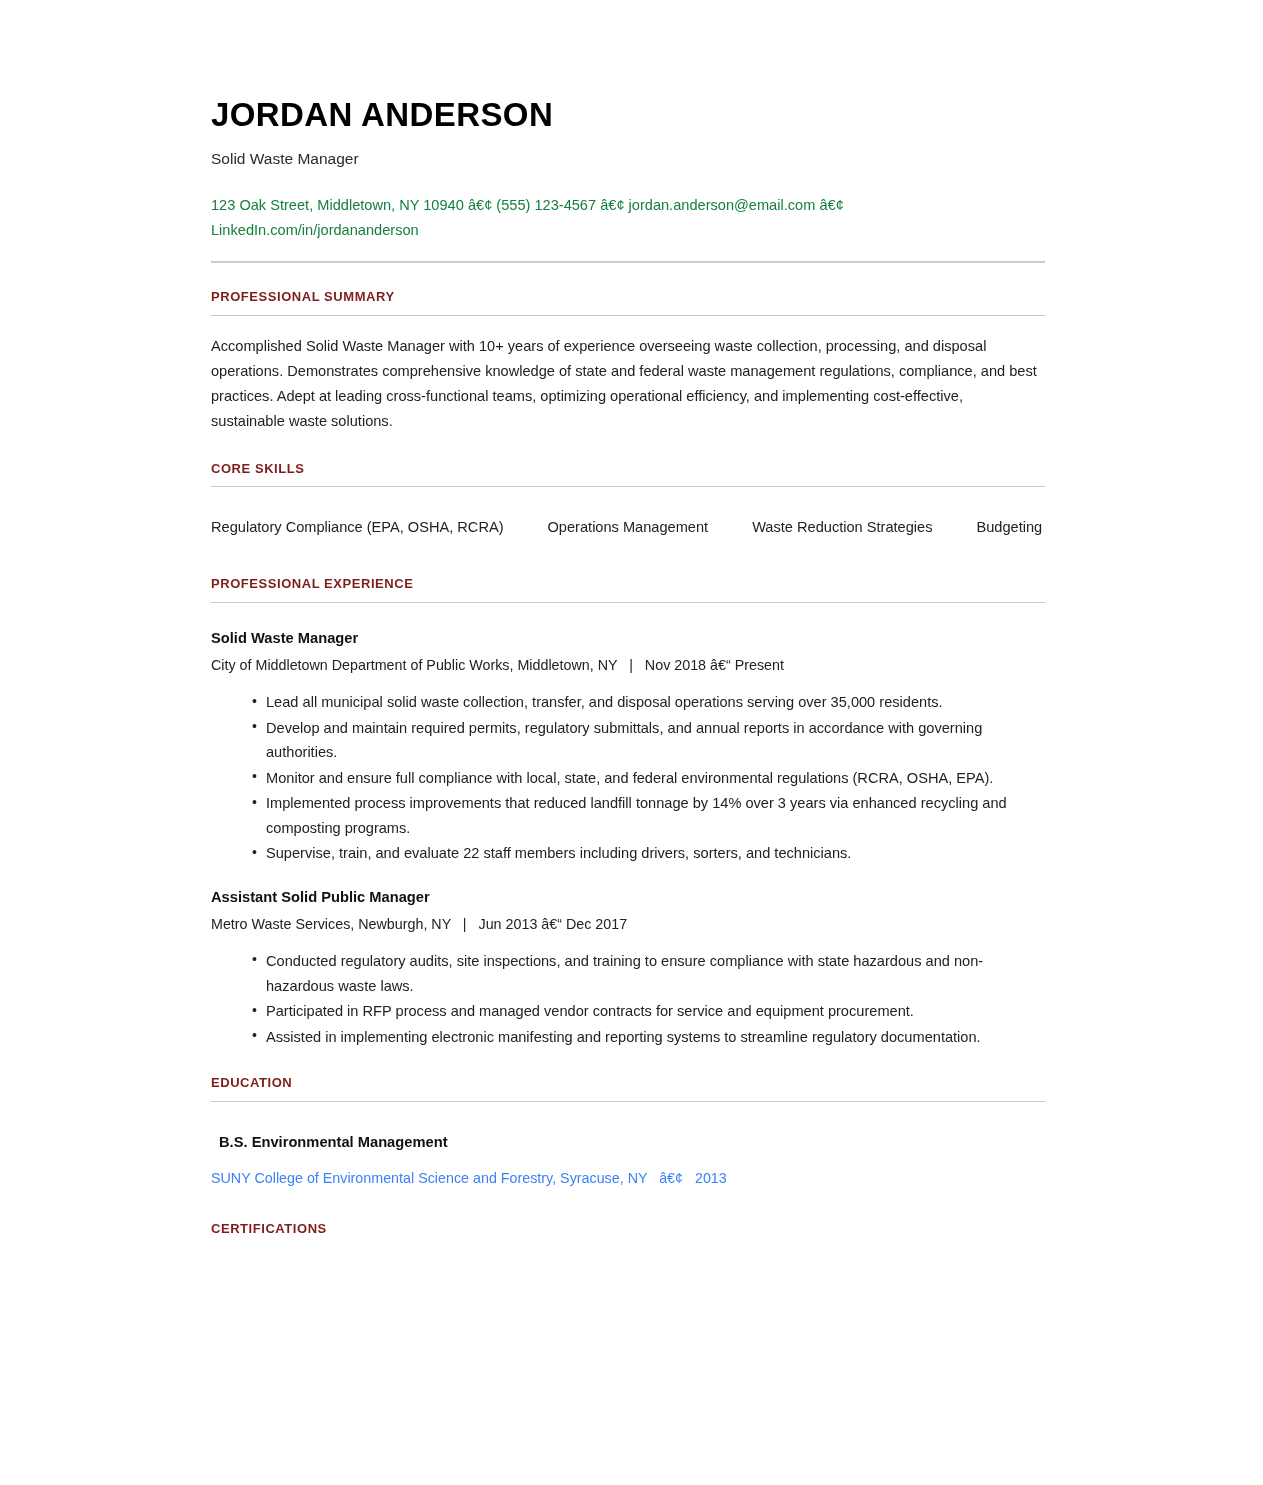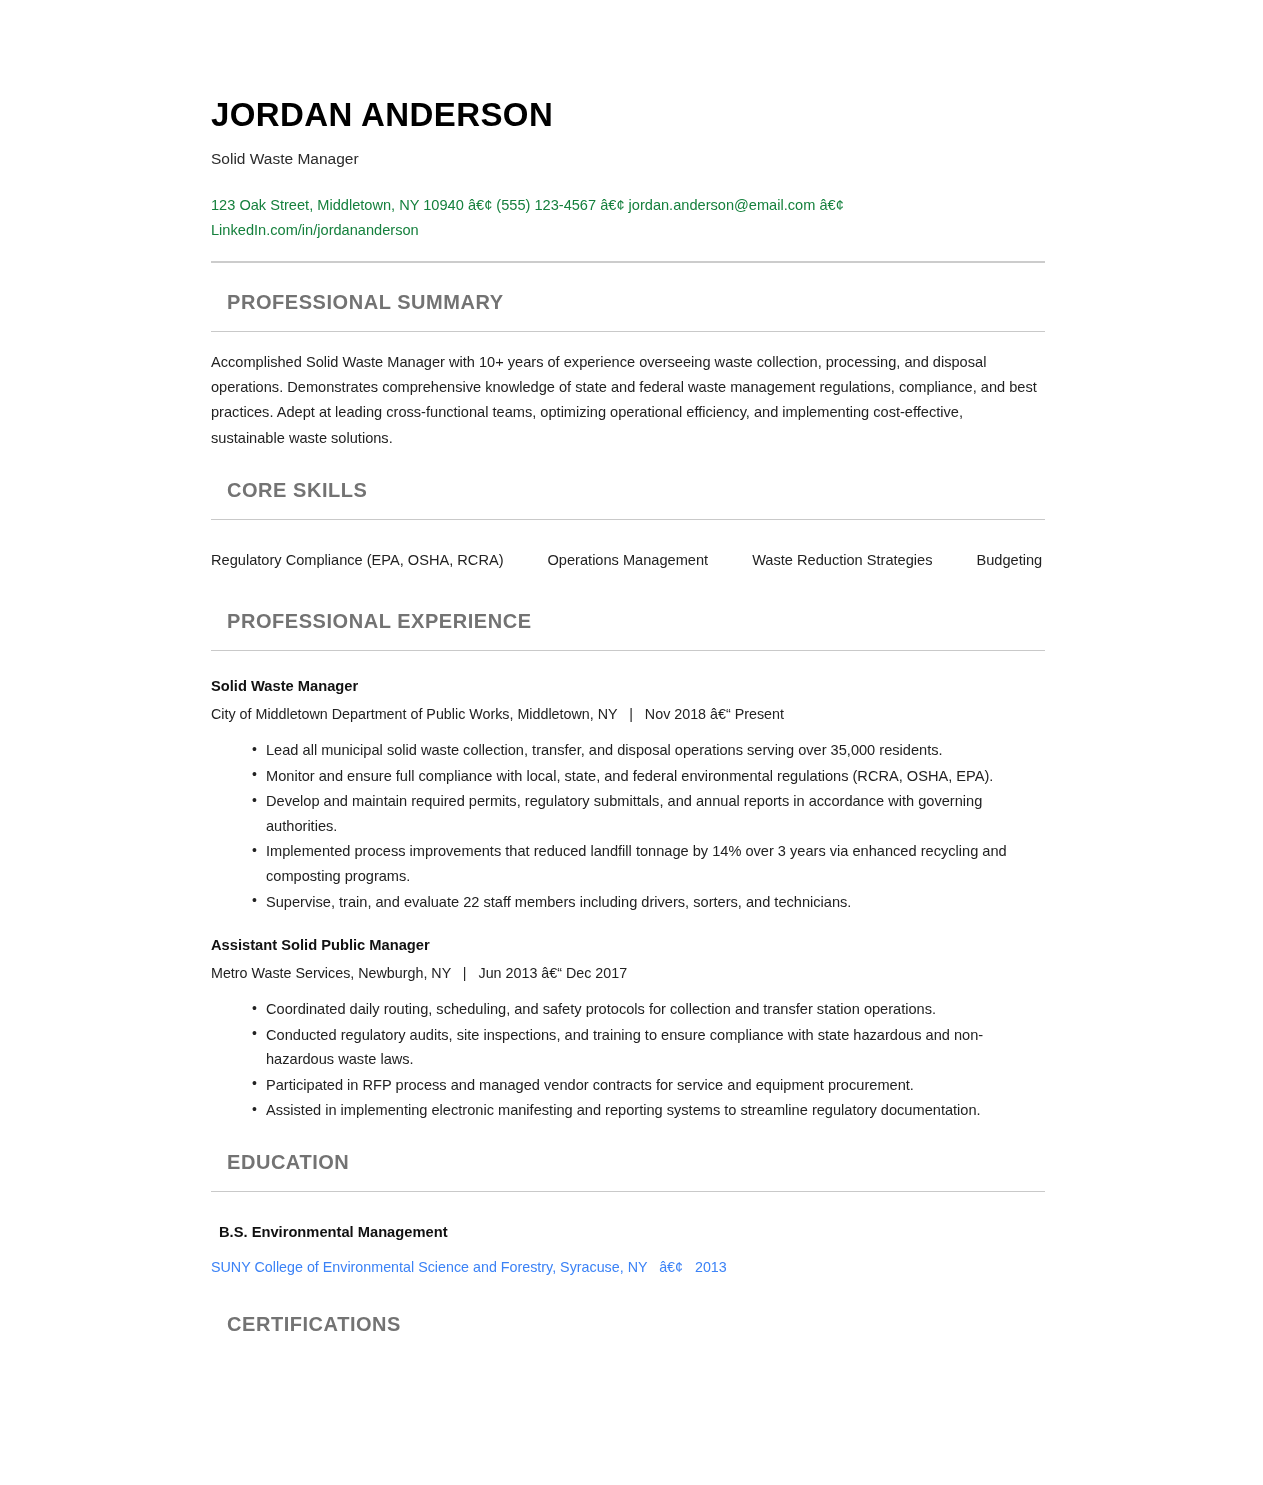--- a/index.html
+++ b/index.html
@@ -59,25 +59,25 @@
     border-top: 2px solid #cccccc;
     margin: 18px 0 0 0;
     width: 840px;
   }
 
   
   .section {
     margin-top: 26px;
   }
   .section-heading {
-    font-size: 20px;
+    font-size: 13px;
     font-weight: bold;
     letter-spacing: 0.55px;
-    color: #737373;
-    margin: 16px;
+    color: #7f1d1d;
+    margin: 0;
     line-height: 1.3;
   }
   .section-rule {
     border: 0;
     border-top: 1px solid #c9c9c9;
     margin: 9px 0 0 0;
     width: 840px;
   }
 
   .summary-text {
@@ -203,32 +203,31 @@
 
     <div class="section">
       <h2 class="section-heading">PROFESSIONAL EXPERIENCE</h2>
       <hr class="section-rule">
 
       <div class="exp-block first">
         <p class="exp-role">Solid Waste Manager</p>
         <p class="exp-meta">City of Middletown Department of Public Works, Middletown, NY   |   Nov 2018 â€“ Present</p>
         <ul class="bullets">
           <li>Lead all municipal solid waste collection, transfer, and disposal operations serving over 35,000 residents.</li>
+          <li>Develop and maintain required permits, regulatory submittals, and annual reports in accordance with governing authorities.</li>
           <li>Monitor and ensure full compliance with local, state, and federal environmental regulations (RCRA, OSHA, EPA).</li>
-          <li>Develop and maintain required permits, regulatory submittals, and annual reports in accordance with governing authorities.</li>
           <li>Implemented process improvements that reduced landfill tonnage by 14% over 3 years via enhanced recycling and composting programs.</li>
           <li>Supervise, train, and evaluate 22 staff members including drivers, sorters, and technicians.</li>
         </ul>
       </div>
 
       <div class="exp-block">
         <p class="exp-role">Assistant Solid Public Manager</p>
         <p class="exp-meta">Metro Waste Services, Newburgh, NY   |   Jun 2013 â€“ Dec 2017</p>
         <ul class="bullets">
-          <li>Coordinated daily routing, scheduling, and safety protocols for collection and transfer station operations.</li>
           <li>Conducted regulatory audits, site inspections, and training to ensure compliance with state hazardous and non-hazardous waste laws.</li>
           <li>Participated in RFP process and managed vendor contracts for service and equipment procurement.</li>
           <li>Assisted in implementing electronic manifesting and reporting systems to streamline regulatory documentation.</li>
         </ul>
       </div>
     </div>
 
     <div class="section">
       <h2 class="section-heading">EDUCATION</h2>
       <hr class="section-rule">

